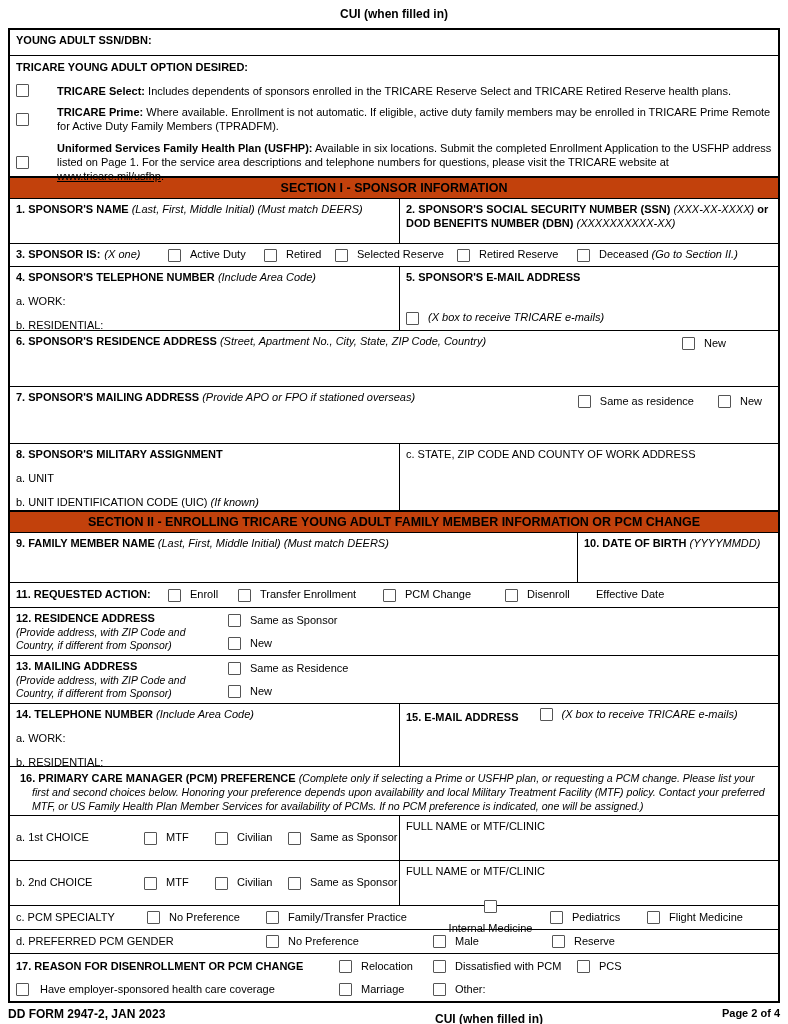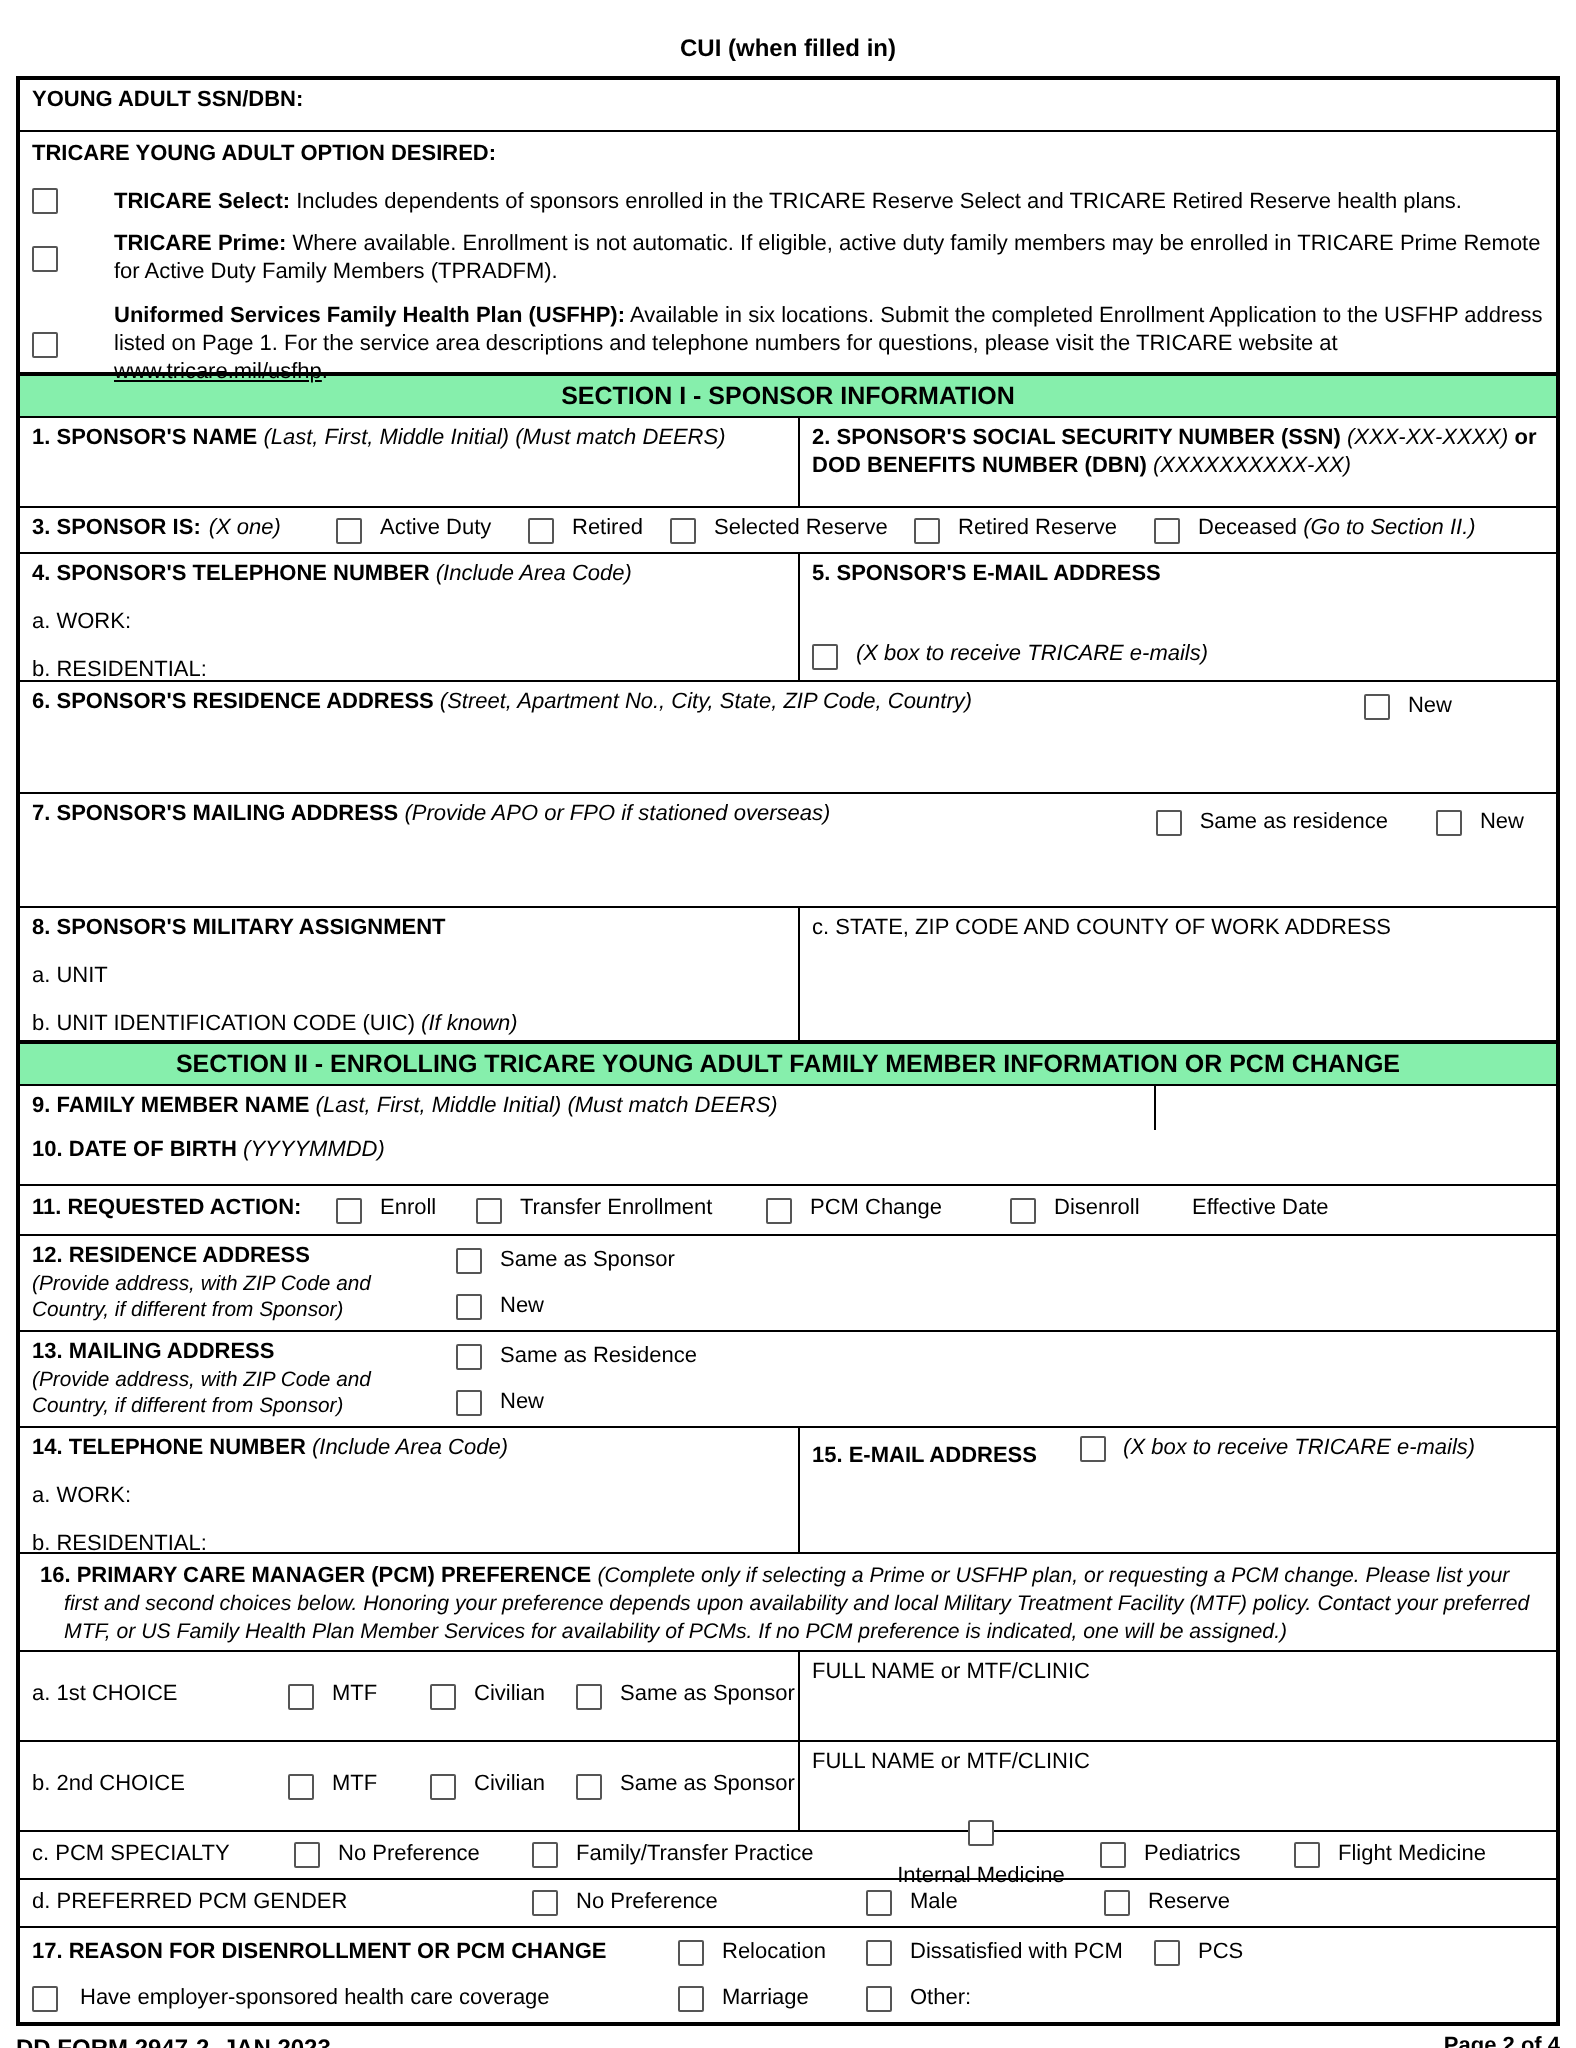--- a/index.html
+++ b/index.html
@@ -3,38 +3,38 @@
 <meta charset="utf-8">
 <style>
   * { margin:0; padding:0; box-sizing:border-box; }
   html,body { background:#ffffff; }
   body {
     width:788px; height:1024px;
     font-family:"Liberation Sans", sans-serif;
     color:#000;
     -webkit-font-smoothing:antialiased;
   }
-  .page { width:788px; height:1024px; padding:17px 8px 0; position:relative; }
+  .page { width:788px; height:1024px; padding:7px 8px 0; position:relative; }
   .cui-top { text-align:center; font-weight:bold; font-size:12px; margin-bottom:7px; }
   .formbox { border:2px solid #000; background:#fff; }
   .row { border-bottom:1px solid #000; padding:4px 6px; position:relative; font-size:11px; line-height:1.25; }
   .row:last-child { border-bottom:none; }
   .row2 { display:flex; padding:0; }
   .cellL { padding:4px 6px; border-right:1px solid #000; position:relative; }
   .cellR { padding:4px 6px; flex:1; position:relative; }
   .lb { font-weight:bold; }
   .hint { font-style:italic; font-weight:normal; }
   .cb {
     width:13px; height:13px; border:1.4px solid #555; background:#fff;
     display:inline-block; flex:none; border-radius:1px;
   }
   .opt { display:inline-flex; align-items:center; gap:9px; }
   .slot { display:inline-flex; align-items:center; gap:9px; flex:none; }
   .sechdr {
-    background:#86efac; text-align:center; font-weight:bold; font-size:12.5px;
+    background:#c2410c; text-align:center; font-weight:bold; font-size:12.5px;
     padding:3px 0; border-bottom:1px solid #000; border-top:1px solid #000;
   }
   .opt-line { display:flex; align-items:center; gap:28px; margin:0 0 7px 0; }
   .opt-line .txt { line-height:1.3; }
   .link { text-decoration:underline; }
   .flexrow { display:flex; align-items:center; }
   .sub-line { margin-top:10px; }
   .abs-br { position:absolute; bottom:5px; left:6px; }
   .footer { display:flex; margin-top:4px; font-size:11px; }
   .footer .fl { width:310px; }
@@ -170,21 +170,21 @@
         <div class="sub-line">a. UNIT</div>
         <div class="sub-line"><span>b. UNIT IDENTIFICATION CODE (UIC) </span><span class="hint">(If known)</span></div>
       </div>
       <div class="cellR">
         <span>c. STATE, ZIP CODE AND COUNTY OF WORK ADDRESS</span>
       </div>
     </div>
 
     <div class="sechdr">SECTION II - ENROLLING TRICARE YOUNG ADULT FAMILY MEMBER INFORMATION OR PCM CHANGE</div>
 
-    <div class="row row2" style="height:50px;flex-direction:column;">
+    <div class="row row2" style="height:50px;">
       <div class="cellL" style="width:568px;">
         <span class="lb">9. FAMILY MEMBER NAME </span><span class="hint">(Last, First, Middle Initial)  (Must match DEERS)</span>
       </div>
       <div class="cellR">
         <span class="lb">10. DATE OF BIRTH </span><span class="hint">(YYYYMMDD)</span>
       </div>
     </div>
 
     <div class="row flexrow" style="height:25px;">
       <span class="lb slot" style="width:152px;">11. REQUESTED ACTION:</span>

